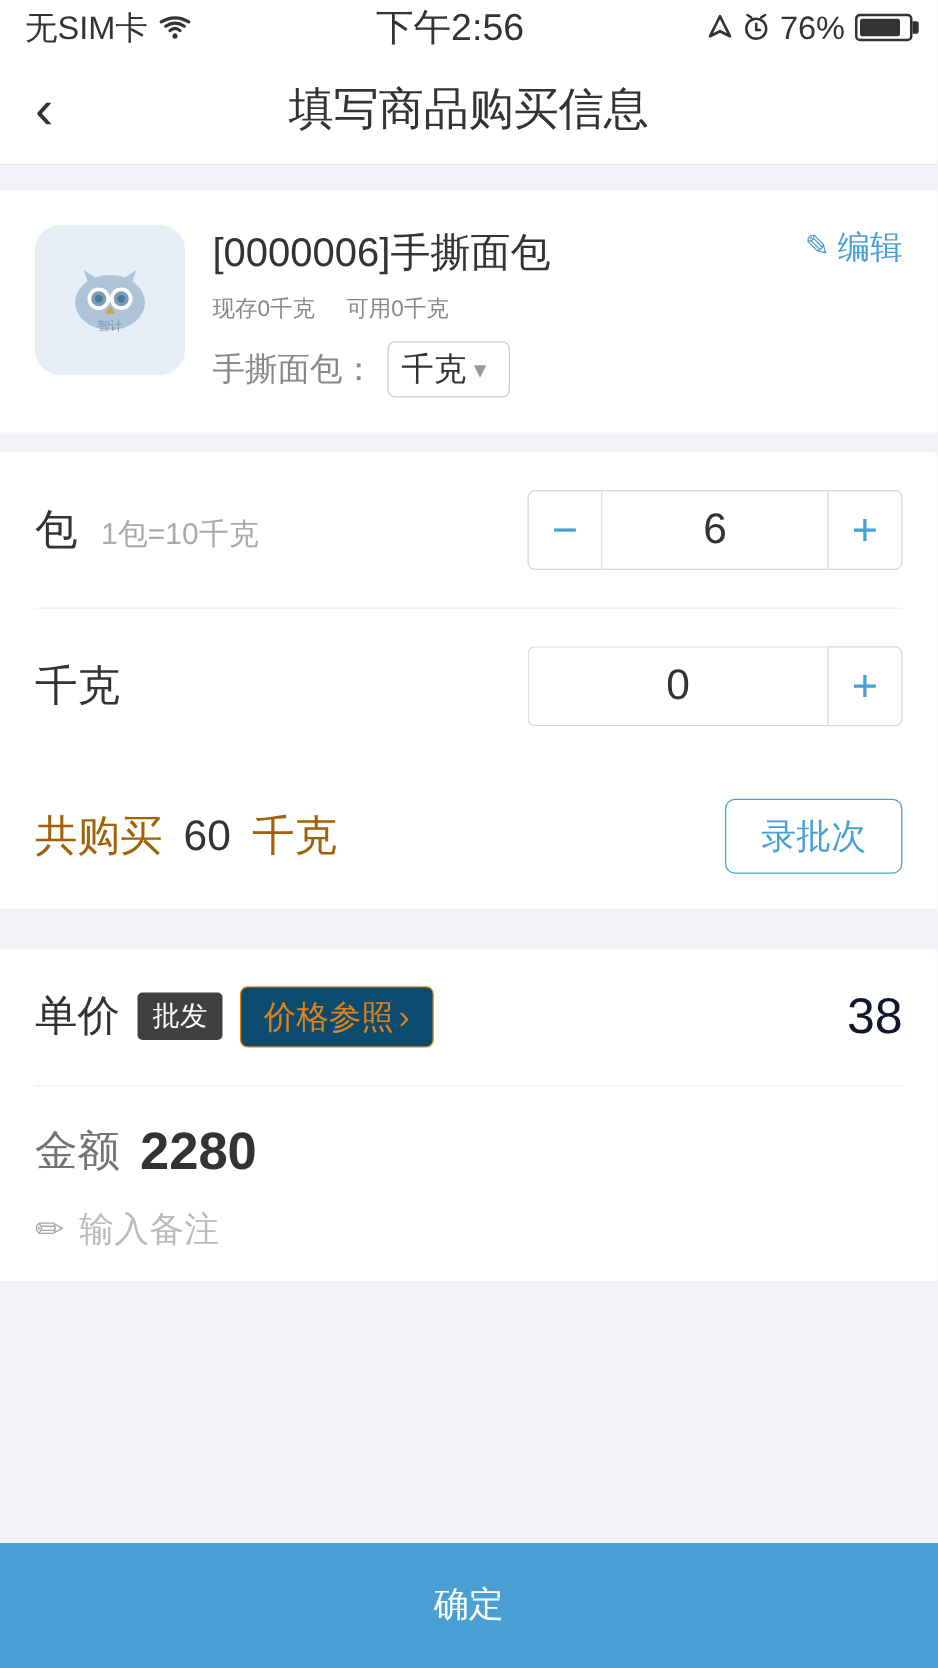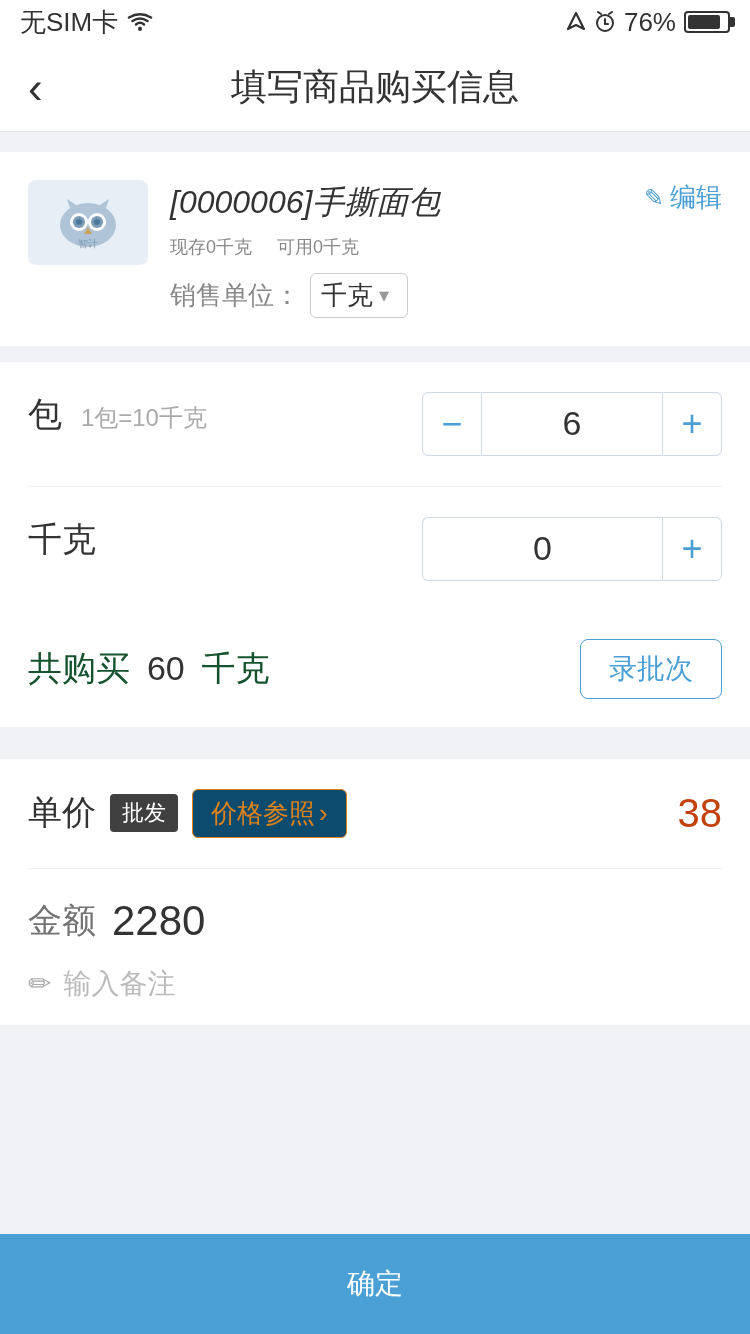--- a/index.html
+++ b/index.html
@@ -100,37 +100,36 @@
       background: #fff;
       padding: 28px 28px;
       margin-top: 20px;
       display: flex;
       align-items: flex-start;
       gap: 22px;
       position: relative;
     }
     .product-img {
       width: 120px;
-      height: 85px;
+      height: 120px;
       background: #e8eef5;
-      border-radius: 8px;
+      border-radius: 20px;
       display: flex;
       align-items: center;
       justify-content: center;
       flex-shrink: 0;
     }
     .product-info {
       flex: 1;
     }
     .product-name {
       font-size: 32px;
       color: #333;
       font-weight: 500;
       line-height: 1.4;
-      font-style: italic;
     }
     .product-stock {
       font-size: 18px;
       color: #888;
       margin-top: 10px;
     }
     .product-unit-row {
       display: flex;
       align-items: center;
       margin-top: 14px;
@@ -174,21 +173,21 @@
       background: #f0f2f5;
     }
 
     
     .input-section {
       background: #fff;
       padding: 0 28px;
     }
     .input-row {
       display: flex;
-      align-items: flex-start;
+      align-items: center;
       justify-content: space-between;
       padding: 30px 0;
       border-bottom: 1px solid #efefef;
     }
     .input-row:last-child {
       border-bottom: none;
     }
     .input-label {
       font-size: 34px;
       color: #333;
@@ -251,21 +250,21 @@
     .summary-row {
       background: #fff;
       display: flex;
       align-items: center;
       justify-content: space-between;
       padding: 28px 28px;
       margin-top: 0;
     }
     .summary-text {
       font-size: 34px;
-      color: #14532d;
+      color: #a16207;
     }
     .summary-num {
       font-size: 34px;
       color: #333;
       font-weight: 500;
     }
     .batch-btn {
       border: 1.5px solid #4a9fd4;
       border-radius: 8px;
       padding: 10px 28px;
@@ -309,21 +308,21 @@
       color: #e0821a;
       background: #0c4a6e;
       cursor: pointer;
       display: flex;
       align-items: center;
       gap: 4px;
     }
     .price-value {
       margin-left: auto;
       font-size: 40px;
-      color: #c2410c;
+      color: #0f172a;
       font-weight: 500;
     }
 
     
     .amount-section {
       background: #fff;
       padding: 28px 28px 22px;
       margin-top: 0;
     }
     .amount-row {
@@ -332,21 +331,21 @@
       gap: 16px;
     }
     .amount-label {
       font-size: 34px;
       color: #737373;
       font-weight: 500;
     }
     .amount-value {
       font-size: 42px;
       color: #333;
-      font-weight: 400;
+      font-weight: 700;
     }
     .note-row {
       display: flex;
       align-items: center;
       margin-top: 20px;
       gap: 12px;
     }
     .note-icon {
       color: #aaa;
       font-size: 28px;
@@ -396,20 +395,21 @@
     <div class="status-left">
       <span>无SIM卡</span>
       <svg width="28" height="20" viewBox="0 0 28 20">
         <path d="M14 16 L14 16" stroke="#333" stroke-width="3" stroke-linecap="round"></path>
         <path d="M10 12.5 Q14 9 18 12.5" stroke="#333" stroke-width="2.5" fill="none" stroke-linecap="round"></path>
         <path d="M6.5 9 Q14 4 21.5 9" stroke="#333" stroke-width="2.5" fill="none" stroke-linecap="round"></path>
         <path d="M3 5.5 Q14 -1 25 5.5" stroke="#333" stroke-width="2.5" fill="none" stroke-linecap="round"></path>
         <circle cx="14" cy="17" r="2" fill="#333"></circle>
       </svg>
     </div>
+    <div class="status-center">下午2:56</div>
     <div class="status-right">
       <svg width="20" height="22" viewBox="0 0 20 22">
         <polygon points="10,2 18,18 10,14 2,18" fill="none" stroke="#333" stroke-width="2.2" stroke-linejoin="round"></polygon>
       </svg>
       <svg width="22" height="22" viewBox="0 0 22 22">
         <circle cx="11" cy="12" r="8" fill="none" stroke="#333" stroke-width="2"></circle>
         <line x1="11" y1="8" x2="11" y2="13" stroke="#333" stroke-width="2" stroke-linecap="round"></line>
         <line x1="11" y1="13" x2="14" y2="13" stroke="#333" stroke-width="2" stroke-linecap="round"></line>
         <line x1="7" y1="3" x2="4" y2="1" stroke="#333" stroke-width="2" stroke-linecap="round"></line>
         <line x1="15" y1="3" x2="18" y2="1" stroke="#333" stroke-width="2" stroke-linecap="round"></line>
@@ -447,21 +447,21 @@
         <text x="35" y="52" text-anchor="middle" font-size="10" fill="#7a9ab5" font-family="Arial">智计</text>
       </svg>
     </div>
     <div class="product-info">
       <div class="product-name">[0000006]手撕面包</div>
       <div class="product-stock">
         <span>现存0千克</span>
         <span style="margin-left:20px;">可用0千克</span>
       </div>
       <div class="product-unit-row">
-        <span>销售单位：</span>
+        <span>手撕面包：</span>
         <div class="unit-select">
           <span>千克</span>
           <span class="unit-arrow">▾</span>
         </div>
       </div>
     </div>
     <div class="edit-btn">
       <span class="edit-icon">✎</span>
       <span>编辑</span>
     </div>

